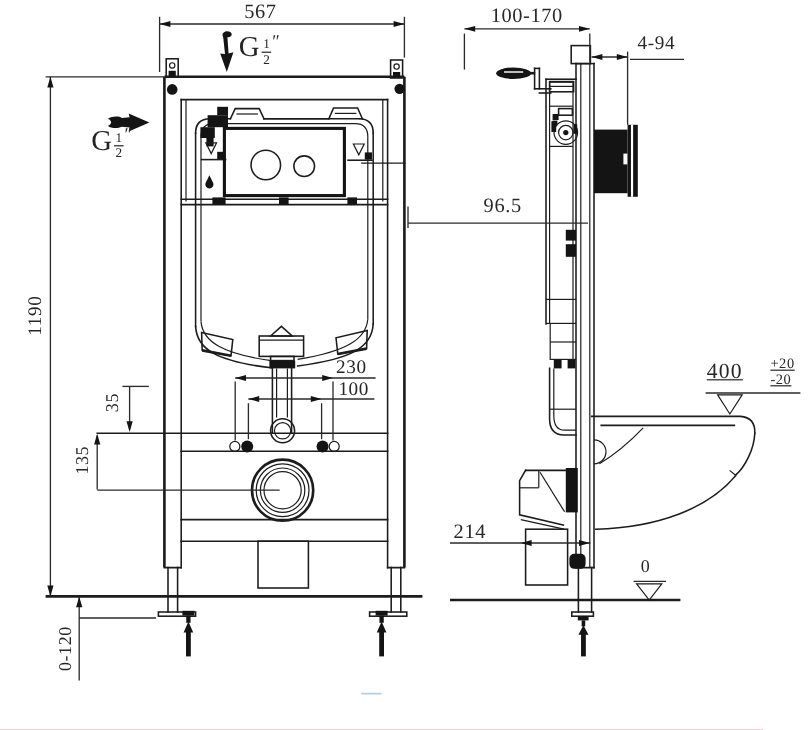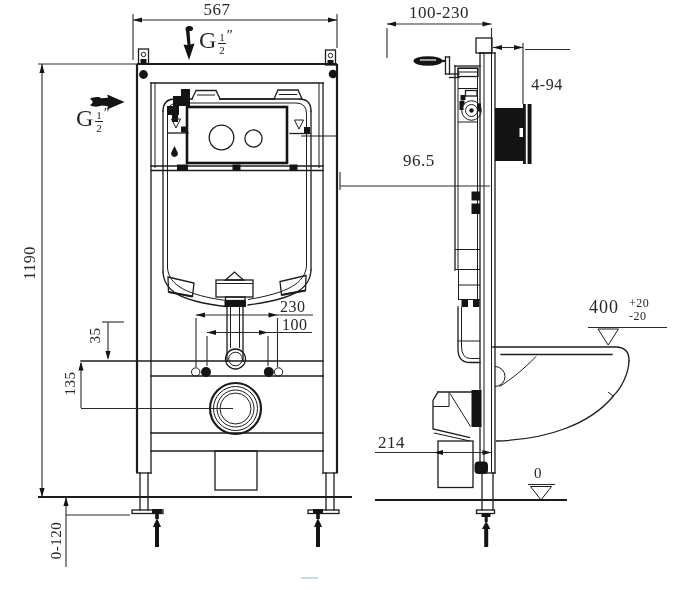--- a/index.html
+++ b/index.html
@@ -15,23 +15,23 @@
   .fw{fill:#ffffff;stroke:none;}
   .lbl{position:absolute;white-space:nowrap;font-size:17px;letter-spacing:.5px;color:#272727;}
   .ctr{text-align:center;}
   .rot{transform:rotate(-90deg);transform-origin:center;}
   .glabel{position:absolute;display:flex;align-items:flex-start;color:#252525;}
   .gl-g{font-size:24px;line-height:1;}
   .gl-frac{display:inline-flex;flex-direction:column;align-items:center;font-size:11px;
            line-height:1.1;margin-left:2px;margin-top:3px;}
   .gl-frac .n{border-bottom:1.3px solid #222;padding:0 1px;}
   .gl-inch{font-size:15px;line-height:1;margin-left:1px;}
-  .tol400{position:absolute;display:flex;align-items:flex-start;color:#272727;}
+  .tol400{position:absolute;display:flex;align-items:center;color:#272727;text-decoration:underline;}
   .t400{font-size:18px;letter-spacing:1px;}
-  .tolcol{display:flex;flex-direction:column;font-size:12px;line-height:1.05;margin-left:10px;letter-spacing:.5px;}
+  .tolcol{display:flex;flex-direction:column;font-size:12px;line-height:1.05;margin-left:23px;letter-spacing:.5px;}
 </style>
 </head>
 <body>
 
 <div id="stage">
 
 <svg width="675" height="608" viewBox="0 0 675 608">
   <rect x="0" y="0" width="675" height="608" fill="#ffffff"></rect>
 
   <g>
@@ -328,23 +328,23 @@
 
     <line class="dim" x1="528" y1="484.5" x2="555" y2="484.5"></line>
     <polygon class="sthin" points="530.5,486.5 551.5,486.5 541,500"></polygon>
   </g>
 
   <line x1="301" y1="578" x2="318" y2="578" stroke="#b8cede" stroke-width="1.5"></line>
 </svg>
 
 <span class="lbl ctr" style="left:197px;top:0px;width:40px;">567</span>
 
-<span class="lbl ctr" style="left:398px;top:3px;width:82px;">100-230</span>
-
-<span class="lbl ctr" style="left:523px;top:28px;width:48px;font-size:16px;margin-top:48px;">4-94</span>
+<span class="lbl ctr" style="left:398px;top:3px;width:82px;">100-170</span>
+
+<span class="lbl ctr" style="left:523px;top:28px;width:48px;font-size:16px;">4-94</span>
 
 <div class="glabel" style="left:199px;top:28px;">
   <span class="gl-g">G</span>
   <span class="gl-frac">
     <span class="n">1</span>
     <span class="d">2</span>
   </span>
   <span class="gl-inch">″</span>
 </div>
 
@@ -352,21 +352,21 @@
   <span class="gl-g">G</span>
   <span class="gl-frac">
     <span class="n">1</span>
     <span class="d">2</span>
   </span>
   <span class="gl-inch">″</span>
 </div>
 
 <span class="lbl ctr rot" style="left:0px;top:254px;width:60px;font-size:16px;">1190</span>
 
-<span class="lbl" style="left:403px;top:151px;">96.5</span>
+<span class="lbl" style="left:403px;top:162px;">96.5</span>
 
 <span class="lbl" style="left:280px;top:298px;font-size:16px;">230</span>
 
 <span class="lbl" style="left:282px;top:316px;font-size:16px;">100</span>
 
 <span class="lbl ctr rot" style="left:80px;top:327px;width:30px;font-size:15px;">35</span>
 
 <span class="lbl ctr rot" style="left:50px;top:375px;width:40px;font-size:15px;">135</span>
 
 <span class="lbl ctr rot" style="left:26px;top:532px;width:60px;font-size:15px;">0-120</span>

